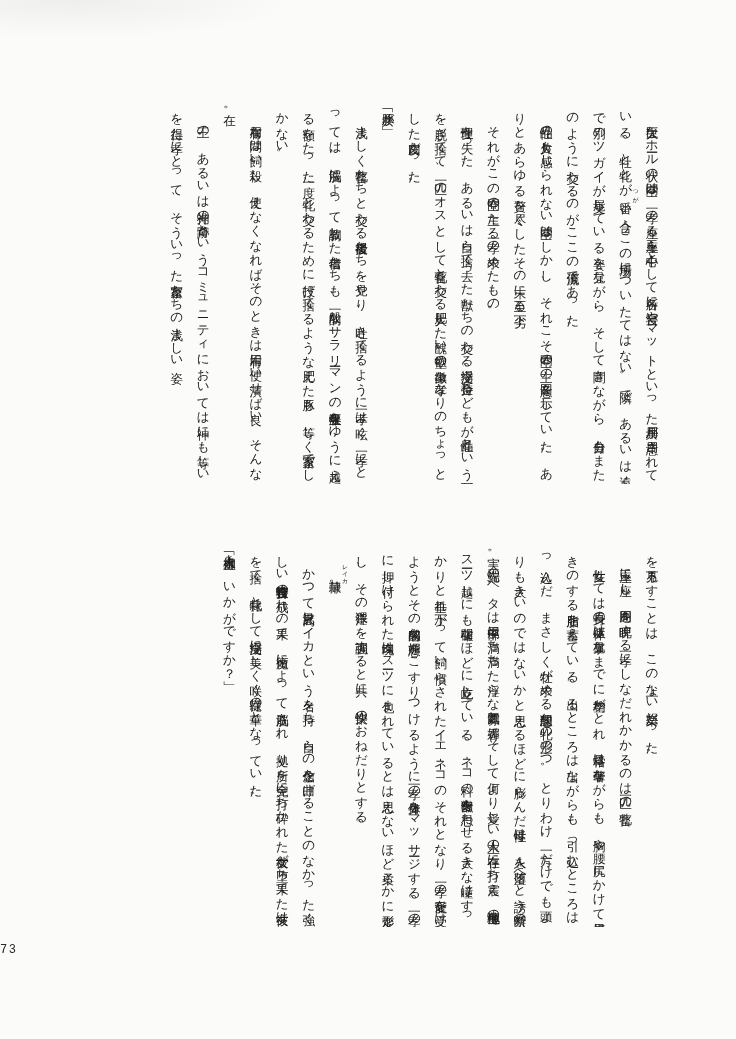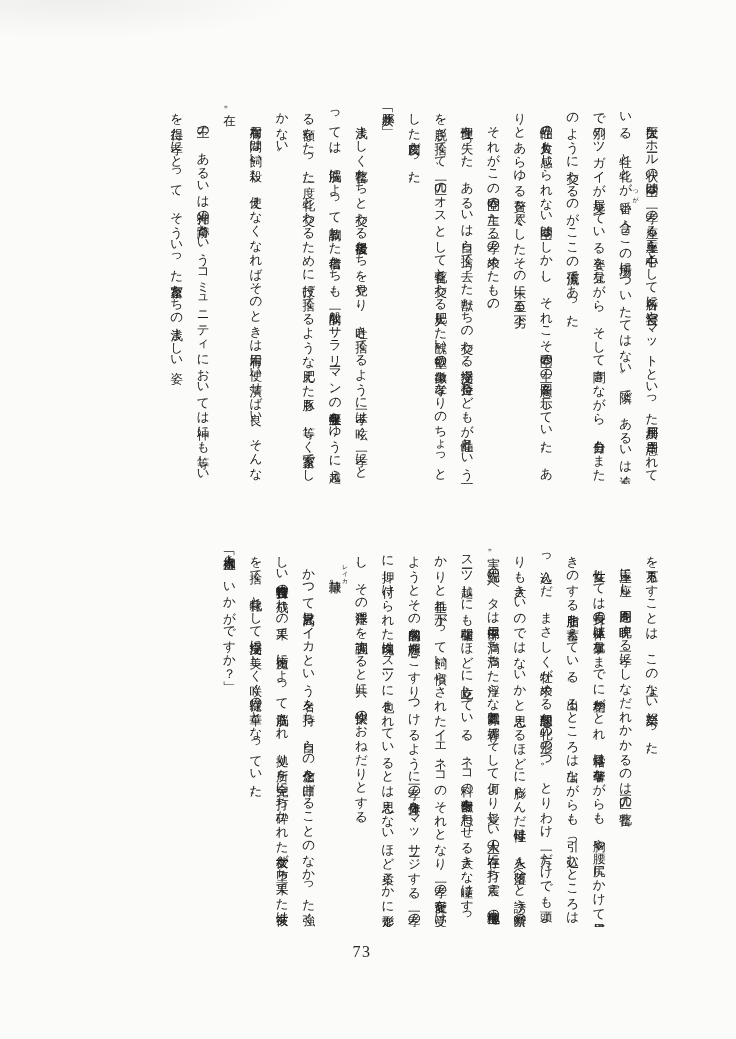--- a/index.html
+++ b/index.html
@@ -52,25 +52,24 @@
   rt {
     font-size: 0.48em;
     letter-spacing: 0;
     color: var(--ink);
   }
   .page-number {
     position: absolute;
     left: 0;
     right: 12px;
     top: 943px;
-    text-align: center;
-    font-size: 16px;
+    font-size: 12px;
     letter-spacing: 1.5px;
     color: var(--pageno);
-    font-family: Liberation Serif, serif;
+    font-family: Liberation Mono, monospace;
   }
 </style>
 </head>
 <body>
 
 <div class="page">
   <div class="tier tier-upper">
       <p class="para indent">巨大なホール状の空間は、一孝の座る玉座を中心として各所に寝台やマットといった用具が用意されている。牡と牝とが<ruby>番<rt>つが</rt></ruby>い合うこの場所についたてはない。隣で、あるいは遠くで別のツガイが交尾している姿を見ながら、そして聞きながら、自分もまた獣のように交わるのがここの流儀であった。</p>
       <p class="para indent">品性の欠片も感じられない空間はしかし、それこそ空間の主の意図を示していた。ありとあらゆる贅を尽くしたその末に至る下劣。</p>
       <p class="para indent">それがこの空間の主たる一孝の求めたもの。</p>

